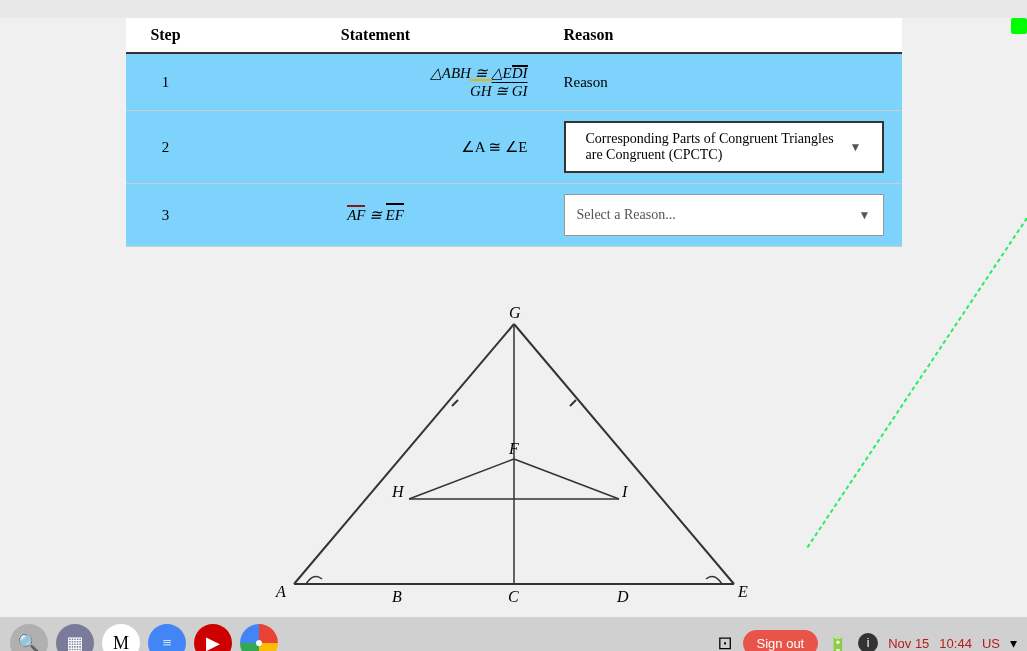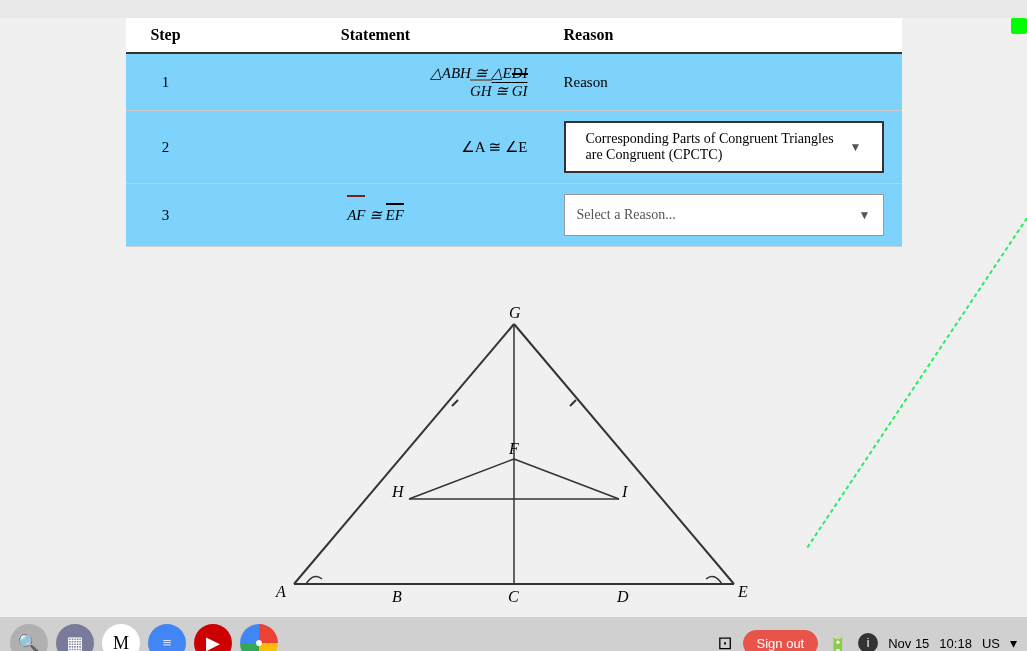--- a/index.html
+++ b/index.html
@@ -144,21 +144,21 @@
       padding: 6px 14px;
       border-radius: 20px;
       font-size: 13px;
       cursor: pointer;
       font-family: Arial, sans-serif;
     }
 
     .taskbar-text {
       font-family: Arial, sans-serif;
       font-size: 13px;
-      color: #000000;
+      color: #b91c1c;
     }
 
     
     .green-dot {
       position: absolute;
       top: 0;
       right: 0;
       width: 16px;
       height: 16px;
       background: #00ff00;
@@ -188,24 +188,24 @@
       </tr>
     </thead>
     <tbody>
 
       <tr>
         <td>1</td>
         <td>
           <div style="font-style:italic;">△ABH ≅ △EDI</div>
           <div style="font-style:italic; text-decoration: overline; display:inline;">
             <span style="display:inline-block; position:relative;">
-              <span style="border-top: 2px solid #737373; padding-top:2px;">GH</span>
+              <span style="border-top: 2px solid #eab308; padding-top:2px;">GH</span>
             </span>
             <span style="font-style:italic;"> ≅ </span>
-            <span style="border-top: 2px solid #000; padding-top:8px; ">GI</span>
+            <span style="border-top: 2px solid #000; padding-top:16px; ">GI</span>
           </div>
         </td>
         <td>Reason</td>
       </tr>
 
       <tr>
         <td>2</td>
         <td>
           <span style="">∠A ≅ ∠E</span>
         </td>
@@ -215,21 +215,21 @@
             <span class="dropdown-arrow">▼</span>
           </div>
         </td>
       </tr>
 
       <tr>
         <td>3</td>
         <td>
           <div class="row3-statement">
             <span style="font-style:italic;">
-              <span style="border-top: 2px solid #7f1d1d; padding-top:10px;">AF</span>
+              <span style="border-top: 2px solid #7f1d1d; padding-top:0;">AF</span>
               <span> ≅ </span>
               <span style="border-top: 2px solid #000; padding-top:2px;">EF</span>
             </span>
           </div>
         </td>
         <td>
           <div class="reason-select">
             <span style="color:#555;text-align:center;">Select a Reason...</span>
             <span class="dropdown-arrow">▼</span>
           </div>
@@ -306,20 +306,20 @@
     <div class="taskbar-right">
 
       <div style="font-size:18px; cursor:pointer;">⊡</div>
 
       <div class="sign-out-btn">Sign out</div>
 
       <div style="font-size:16px;">🔋</div>
       <div style="font-size:16px; background:#333; color:white; border-radius:50%; width:20px; height:20px; display:flex; align-items:center; justify-content:center; font-size:12px;">i</div>
 
       <span class="taskbar-text">Nov 15</span>
-      <span class="taskbar-text">10:18</span>
+      <span class="taskbar-text">10:44</span>
       <span class="taskbar-text">US</span>
 
       <div style="font-size:14px;">▾</div>
     </div>
   </div>
 
 </div>
 
 </body></html>

